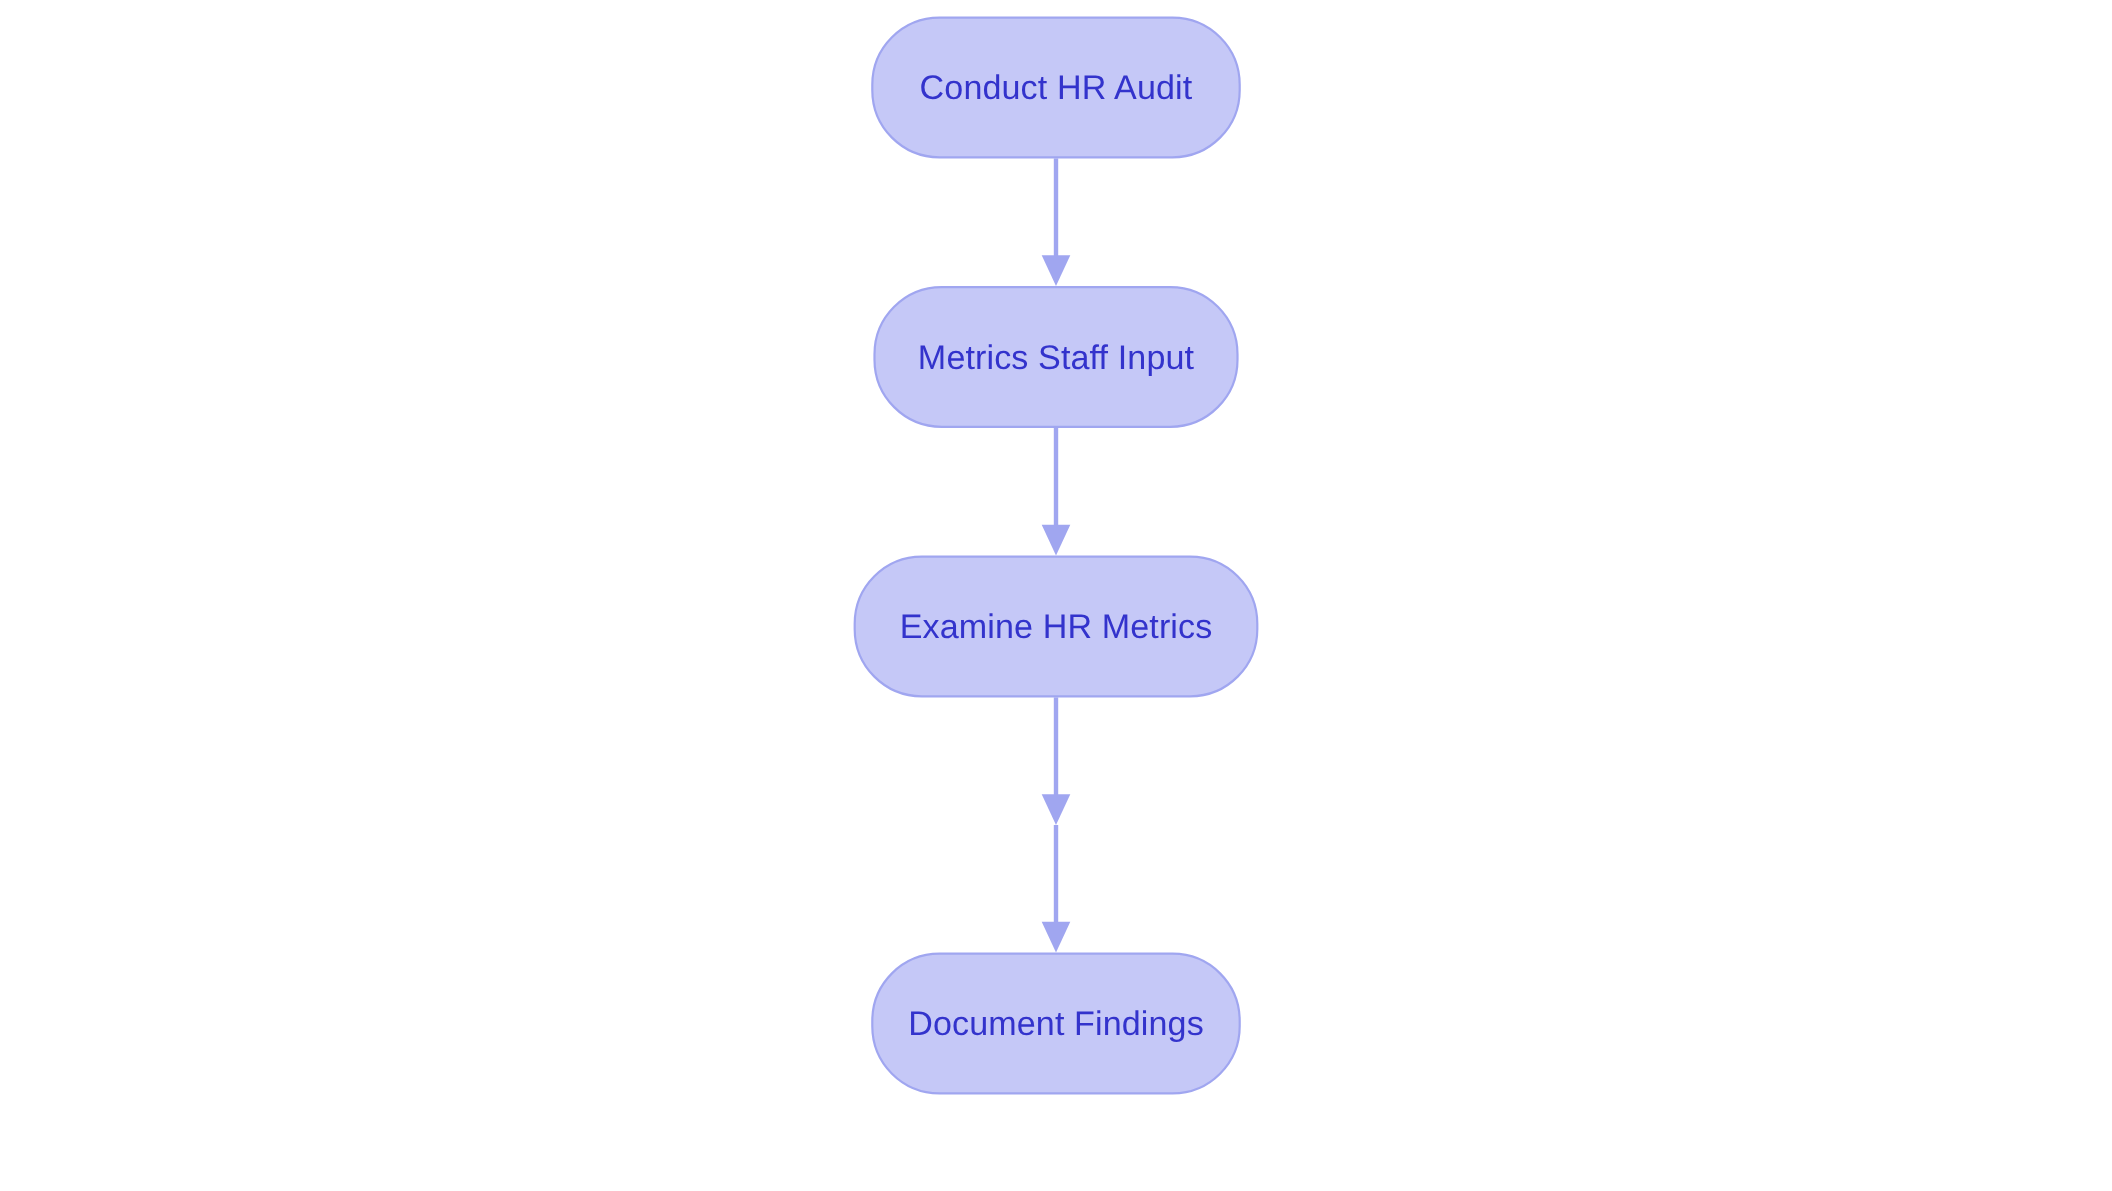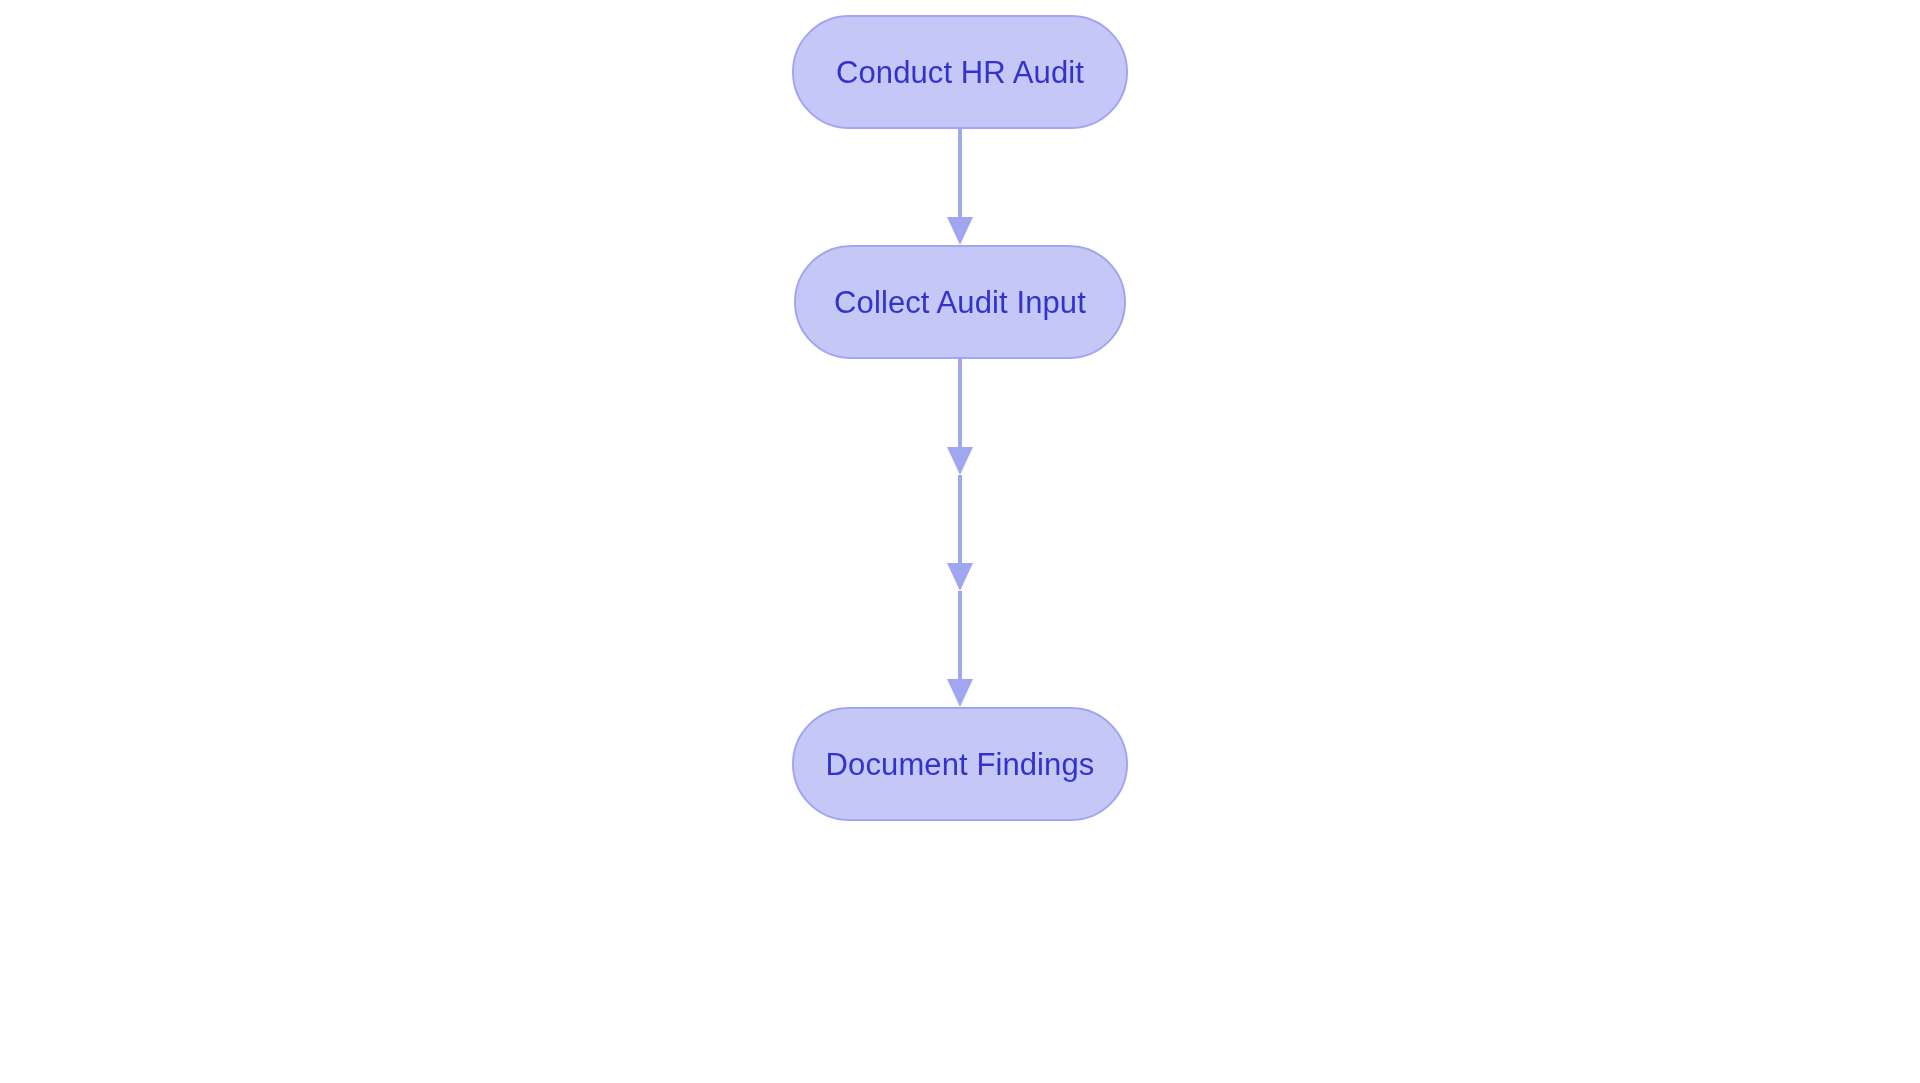--- a/index.html
+++ b/index.html
@@ -23,21 +23,21 @@
     left: 0;
     top: 0;
     width: 1920px;
     height: 1083px;
     display: flex;
     flex-direction: column;
     align-items: center;
   }
   .node {
     box-sizing: border-box;
-    height: 114px;
+    height: 129px;
     border-radius: 62px;
     background: #c5c8f7;
     border: 2px solid #a0a6f0;
     display: flex;
     align-items: center;
     justify-content: center;
     flex: none;
   }
   .node-label {
     color: #3333cc;
@@ -93,28 +93,31 @@
     <div class="node node-w1">
       <span class="node-label">Conduct HR Audit</span>
     </div>
 
     <div class="connector">
       <div class="stem"></div>
       <div class="arrowhead"></div>
     </div>
 
     <div class="node node-w2">
-      <span class="node-label">Collect Audit Input</span>
+      <span class="node-label">Metrics Staff Input</span>
     </div>
 
     <div class="connector">
       <div class="stem"></div>
       <div class="arrowhead"></div>
     </div>
 
+    <div class="node node-w3">
+      <span class="node-label">Examine HR Metrics</span>
+    </div>
 
     <div class="connector">
       <div class="stem"></div>
       <div class="arrowhead"></div>
     </div>
 
 
     <div class="connector">
       <div class="stem"></div>
       <div class="arrowhead"></div>

